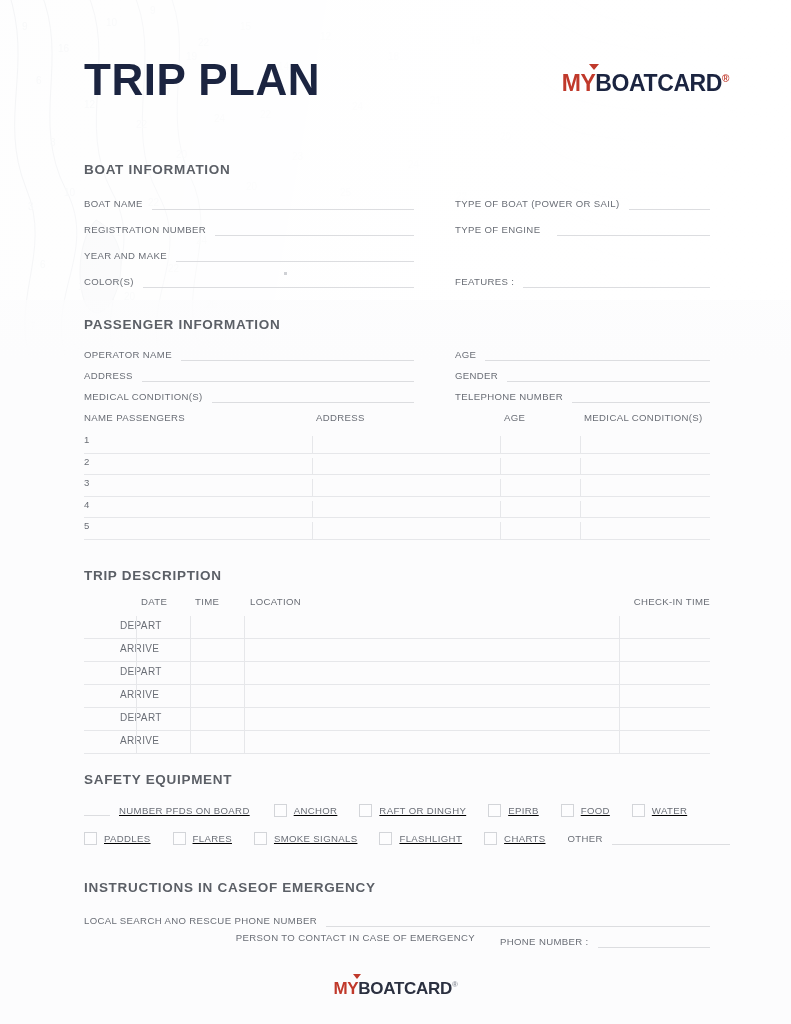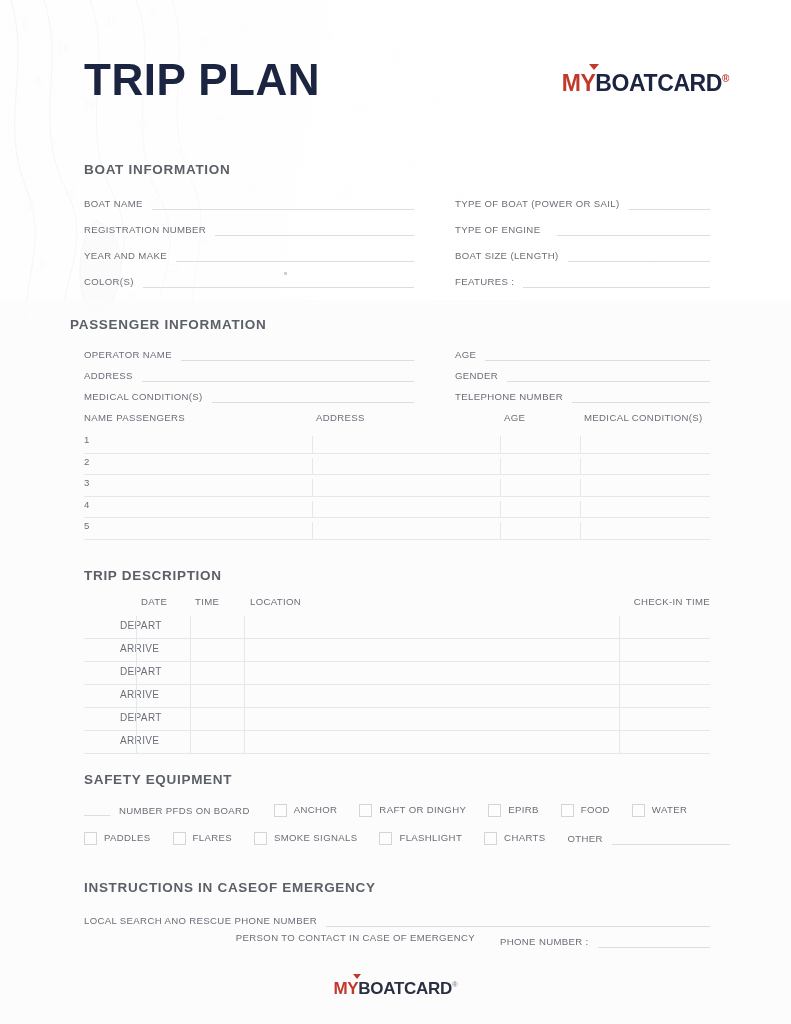--- a/index.html
+++ b/index.html
@@ -229,21 +229,23 @@
   
   .chkrow {
     position: absolute;
     left: 84px;
     display: flex;
     align-items: center;
     white-space: nowrap;
   }
   .chkitem {
     display: flex;
+    align-items: center;
     margin-right: 22px;
+    text-decoration: underline;
   }
   .cbox {
     width: 11px;
     height: 11px;
     border: 1px solid #d3d5d9;
     background: #fdfdfe;
     margin-right: 7px;
     flex: 0 0 auto;
   }
   .chkitem .ctxt {
@@ -393,30 +395,26 @@
     <div class="speck" style="left:284px; top:272px;"></div>
 
     <div class="fld" style="left:455px; top:194px; width:255px;">
       <span class="lbl">TYPE OF BOAT (POWER OR SAIL)</span>
       <span class="rule"></span>
     </div>
     <div class="fld" style="left:455px; top:220px; width:255px;gap:8px;">
       <span class="lbl">TYPE OF ENGINE</span>
       <span class="rule"></span>
     </div>
-    <div class="fld" style="left:455px; top:246px; width:255px;">
-      <span class="lbl">BOAT SIZE (LENGTH)</span>
-      <span class="rule"></span>
-    </div>
     <div class="fld" style="left:455px; top:272px; width:255px;">
       <span class="lbl">FEATURES :</span>
       <span class="rule"></span>
     </div>
 
-    <div class="sec-head" style="left:70px; top:317px;">PASSENGER INFORMATION</div>
+    <div class="sec-head" style="left:84px; top:317px;">PASSENGER INFORMATION</div>
 
     <div class="fld" style="left:84px; top:345px; width:330px;">
       <span class="lbl">OPERATOR NAME</span>
       <span class="rule"></span>
     </div>
     <div class="fld" style="left:84px; top:366px; width:330px;">
       <span class="lbl">ADDRESS</span>
       <span class="rule"></span>
     </div>
     <div class="fld" style="left:84px; top:387px; width:330px;">

